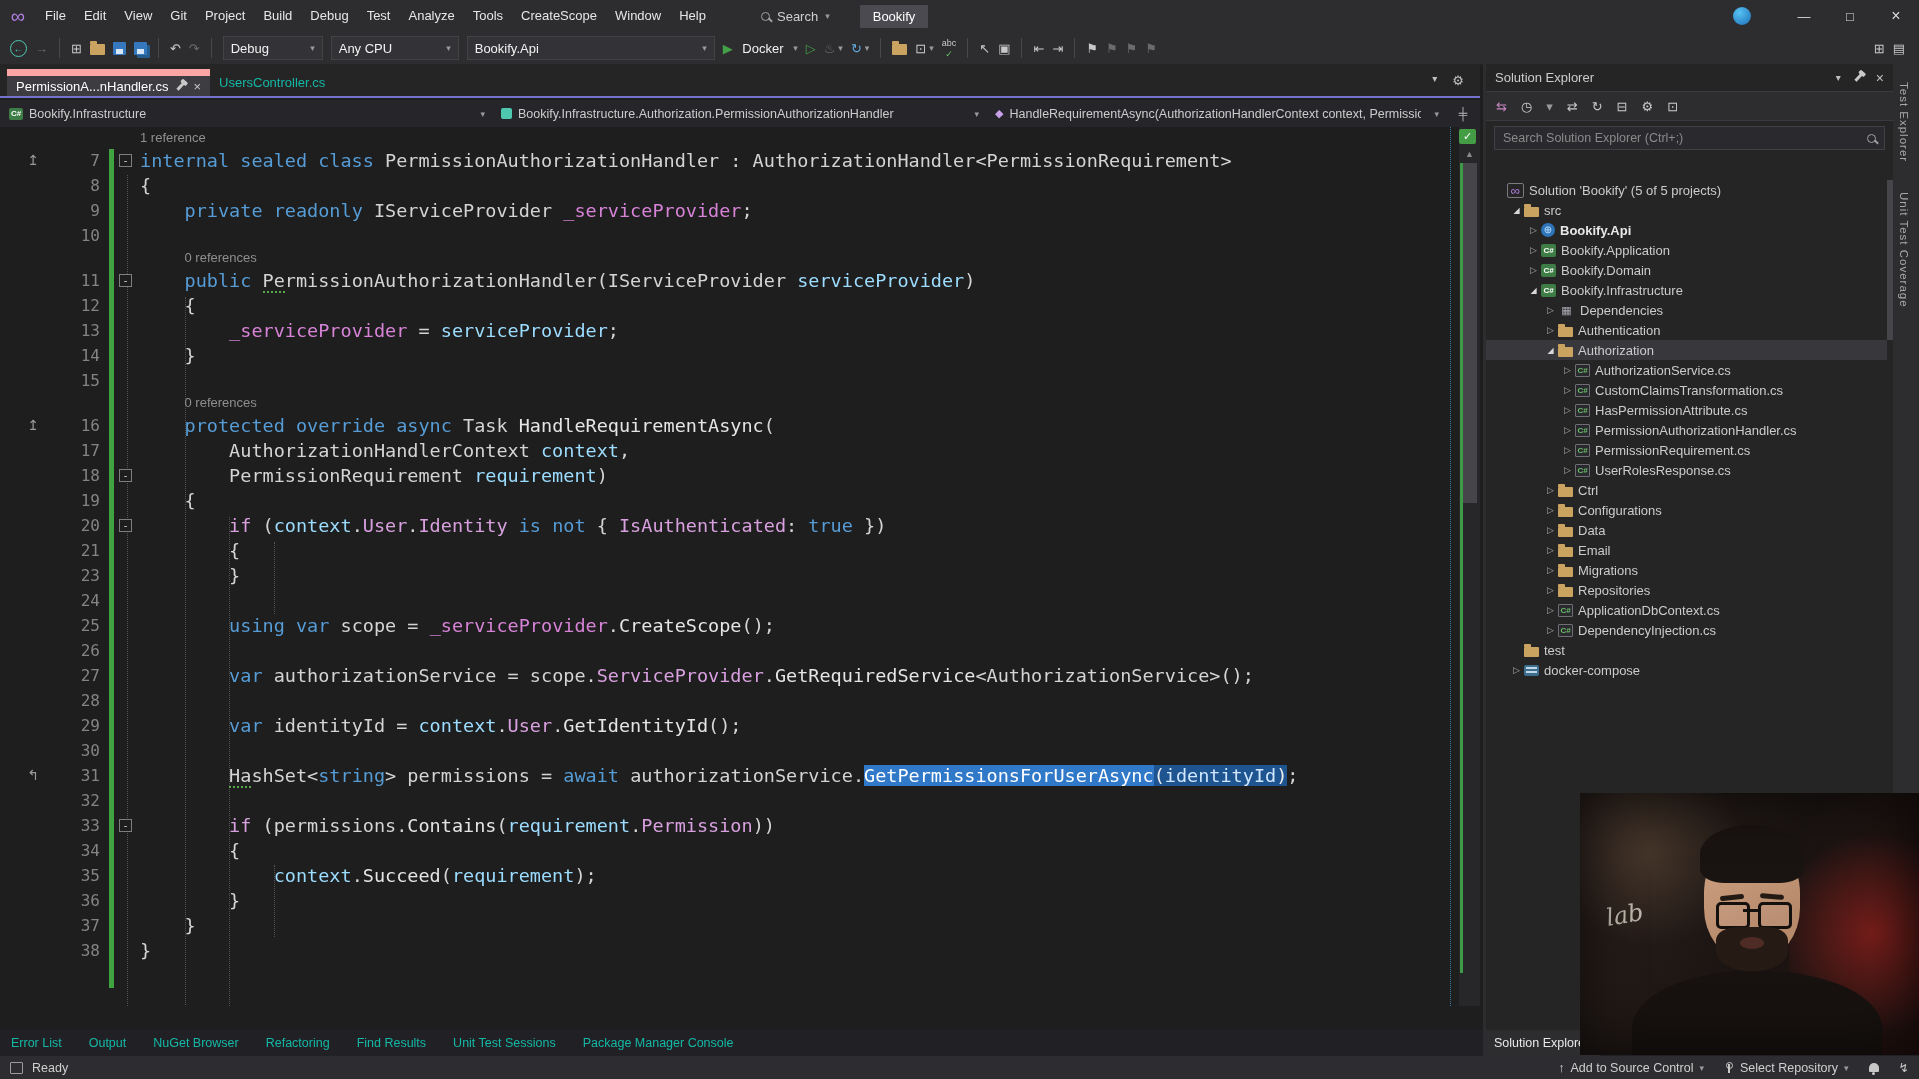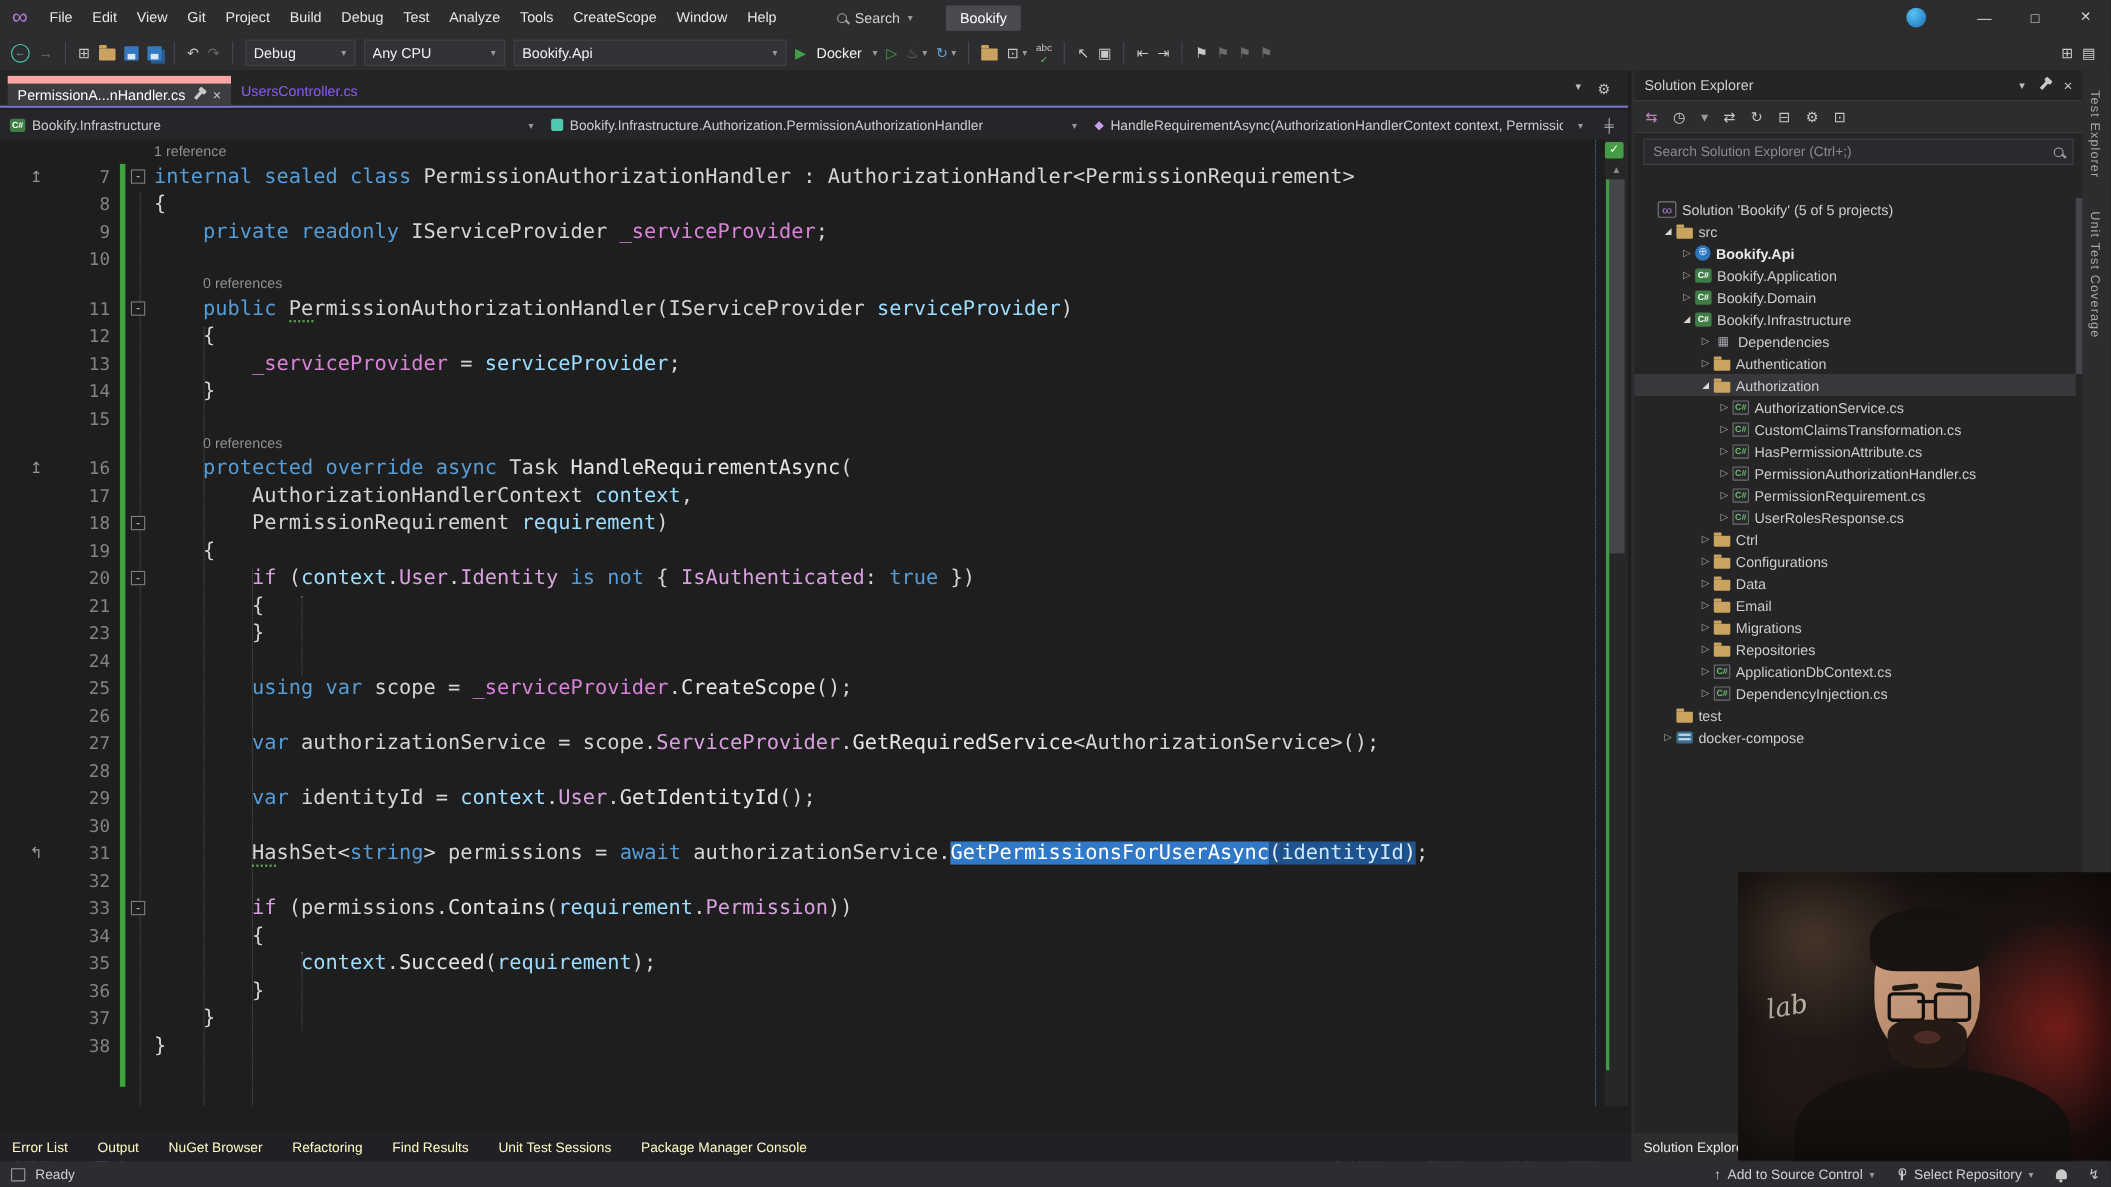--- a/index.html
+++ b/index.html
@@ -32,21 +32,21 @@
   .tfolder:before{content:"";position:absolute;top:-3px;left:0;width:7px;height:3px;background:#C9A35F;border-radius:1px 1px 0 0}
   .abcico{display:flex;flex-direction:column;align-items:center;line-height:8px}
   .abcico .a{font-size:9px;color:#C8C8C8}.abcico .c{font-size:9px;color:#6BBE6B}
   
   .rightstrip{position:absolute;right:0;top:64px;width:26px;height:992px;background:#2D2D30;border-left:1px solid #3A3A3E}
   .vtab{position:absolute;left:5px;writing-mode:vertical-rl;color:#A8A8A8;font-size:11.5px;letter-spacing:1px}
   
   .tabwell{position:absolute;left:0;top:64px;width:1480px;height:34px;background:#252526;border-bottom:2px solid #7472CC;display:flex;align-items:flex-end;padding-left:7px;box-sizing:border-box}
   .tab{height:27px;display:flex;align-items:center;gap:8px;padding:0 9px;box-sizing:border-box}
   .tab.active{background:#3C3C41;color:#FFFFFF;border-top:7px solid #fca5a5}
-  .tab.inactive{color:#8b5cf6}
+  .tab.inactive{color:#14b8a6}
   .pin{width:3px;height:9px;background:#C9C9C9;transform:rotate(42deg);position:relative;margin:0 3px}
   .pin:after{content:"";position:absolute;top:-3px;left:-2px;width:7px;height:4px;background:#C9C9C9;border-radius:1px}
   .tclose{color:#C9C9C9;font-size:13px}
   .tabicons{margin-left:auto;align-self:center;display:flex;gap:15px;padding-right:16px;color:#C0C0C0}
   
   .breadcrumb{position:absolute;left:0;top:100px;width:1480px;height:27px;background:#26262A;display:flex;align-items:center;font-size:12.5px;color:#CCCCCC;box-sizing:border-box}
   .bseg{display:flex;align-items:center;gap:6px;padding-left:9px;overflow:hidden;white-space:nowrap;box-sizing:border-box}
   .bseg .cv{margin-left:auto;padding:0 7px}
   .b1{width:492px}.b2{width:494px}.b3{flex:1}
   .bico{flex:none}
@@ -79,21 +79,21 @@
   .vsb .marks{position:absolute;left:1px;top:36px;width:3px;height:810px;background:#3E9B45}
   
   .ebar{position:absolute;left:0;top:1040px;width:1480px;height:24px;background:#2A2A2E;display:flex;align-items:center;font-size:12px;color:#C0C0C0;border-top:1px solid #333337;box-sizing:border-box;padding:0 8px;gap:8px}
   .zoombox{display:flex;align-items:center;gap:6px;padding:0 4px;width:62px}
   .lsico{width:12px;height:12px;border-radius:50% 50% 2px 2px;background:#9B6BC8;position:relative}
   .lsico:before{content:"";position:absolute;top:2px;left:3.5px;width:5px;height:5px;border-radius:50%;background:#2A2A2E}
   .htrack{flex:1;height:4px;background-image:repeating-linear-gradient(90deg,#55555A 0 2px,transparent 2px 6px);margin:0 4px}
   .einfo{display:flex;gap:0;color:#0ea5e9}
   .einfo span{display:inline-block;text-align:left}
   
-  .paneltabs{position:absolute;left:0;top:1030px;width:1483px;height:26px;background:#212125;display:flex;gap:27px;padding-left:11px;align-items:center;font-size:12.5px;color:#fef9c3;box-sizing:border-box}
+  .paneltabs{position:absolute;left:0;top:1030px;width:1483px;height:26px;background:#212125;display:flex;gap:27px;padding-left:11px;align-items:center;font-size:12.5px;color:#14b8a6;box-sizing:border-box}
   
   .sepanel{position:absolute;left:1483px;top:64px;width:410px;height:966px;background:#252526;border-left:3px solid #2D2D30;box-sizing:border-box}
   .setitle{height:27px;display:flex;align-items:center;padding:0 9px;color:#CCCCCC}
   .seticons{margin-left:auto;display:flex;gap:13px;align-items:center;color:#C0C0C0}
   .setools{height:28px;display:flex;align-items:center;gap:14px;padding:0 10px;background:#2D2D30;border-top:1px solid #3A3A3E;border-bottom:1px solid #3A3A3E}
   .setools span{font-size:13px;color:#C8C8C8}
   .sesearch{margin:5px 8px;height:22px;background:#2A2A2E;border:1px solid #3F3F46;display:flex;align-items:center;padding:0 8px;color:#8A8A8A;font-size:12.5px;gap:8px}
   .mag{width:7px;height:7px;border:1.5px solid #A0A0A0;border-radius:50%;position:relative;flex:none}
   .mag:after{content:"";position:absolute;left:6px;top:6px;width:5px;height:1.5px;background:#A0A0A0;transform:rotate(45deg)}
   #setree{position:absolute;left:0;top:116px;right:6px}

